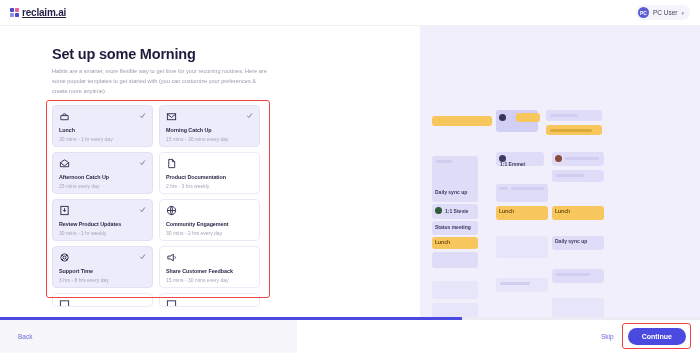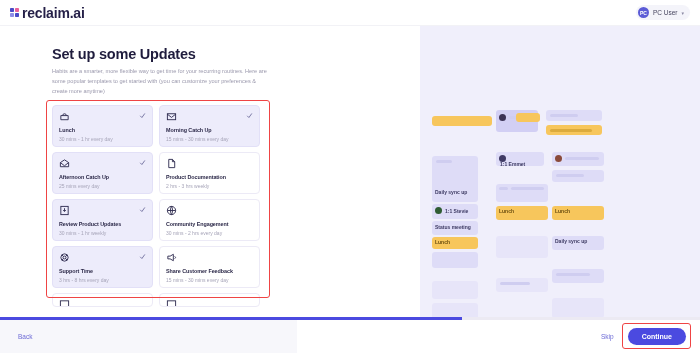--- a/index.html
+++ b/index.html
@@ -20,21 +20,21 @@
   }
   .logo { display:flex; align-items:center; gap:3px; }
   .logo-mark { width:9px; height:9px; position:relative; }
   .logo-mark i {
     position:absolute; width:3.6px; height:3.6px; border-radius:0.8px; display:block;
   }
   .lm1 { left:0; top:0; background:#4a49c7; }
   .lm2 { left:5px; top:0; background:#e8609a; }
   .lm3 { left:0; top:5px; background:#8f8ee8; }
   .lm4 { left:5px; top:5px; background:#4a49c7; }
-  .logo-text { font-size:14px; font-weight:700; color:#241f47; letter-spacing:-0.2px; }
+  .logo-text { font-size:10px; font-weight:700; color:#241f47; letter-spacing:-0.2px;text-decoration:underline; }
 
   .user-chip {
     display:flex; align-items:center; gap:4px;
     background:#f4f4fa; border-radius:10px; padding:2px 6px 2px 2px;
   }
   .avatar {
     width:11px; height:11px; border-radius:50%;
     background:#5b5bd6; color:#fff; font-size:5px; font-weight:700;
     display:flex; align-items:center; justify-content:center;
   }
@@ -152,21 +152,21 @@
     <div class="user-chip">
       <span class="avatar">PC</span>
       <span class="user-name">PC User</span>
       <span class="caret">▾</span>
     </div>
   </div>
 
   <div class="stage">
 
     <div class="left-pane">
-      <div class="page-title">Set up some Updates</div>
+      <div class="page-title">Set up some Morning</div>
       <div class="page-desc">Habits are a smarter, more flexible way to get time for your recurring routines. Here are some popular templates to get started with (you can customize your preferences &amp; create more anytime)</div>
 
       <div class="grid-wrap">
         <div class="annot-box"></div>
         <div class="grid" id="habit-grid">
             <div class="card selected"><span class="card-icon"><svg viewBox="0 0 24 24" fill="none" stroke="currentColor" stroke-width="2">
                   <path d="M4 10h16v9H4z"></path>
                   <path d="M8 10a4 4 0 0 1 8 0"></path>
                 </svg></span><span class="card-check">
                 <svg viewBox="0 0 24 24" fill="none" stroke="currentColor" stroke-width="3">

